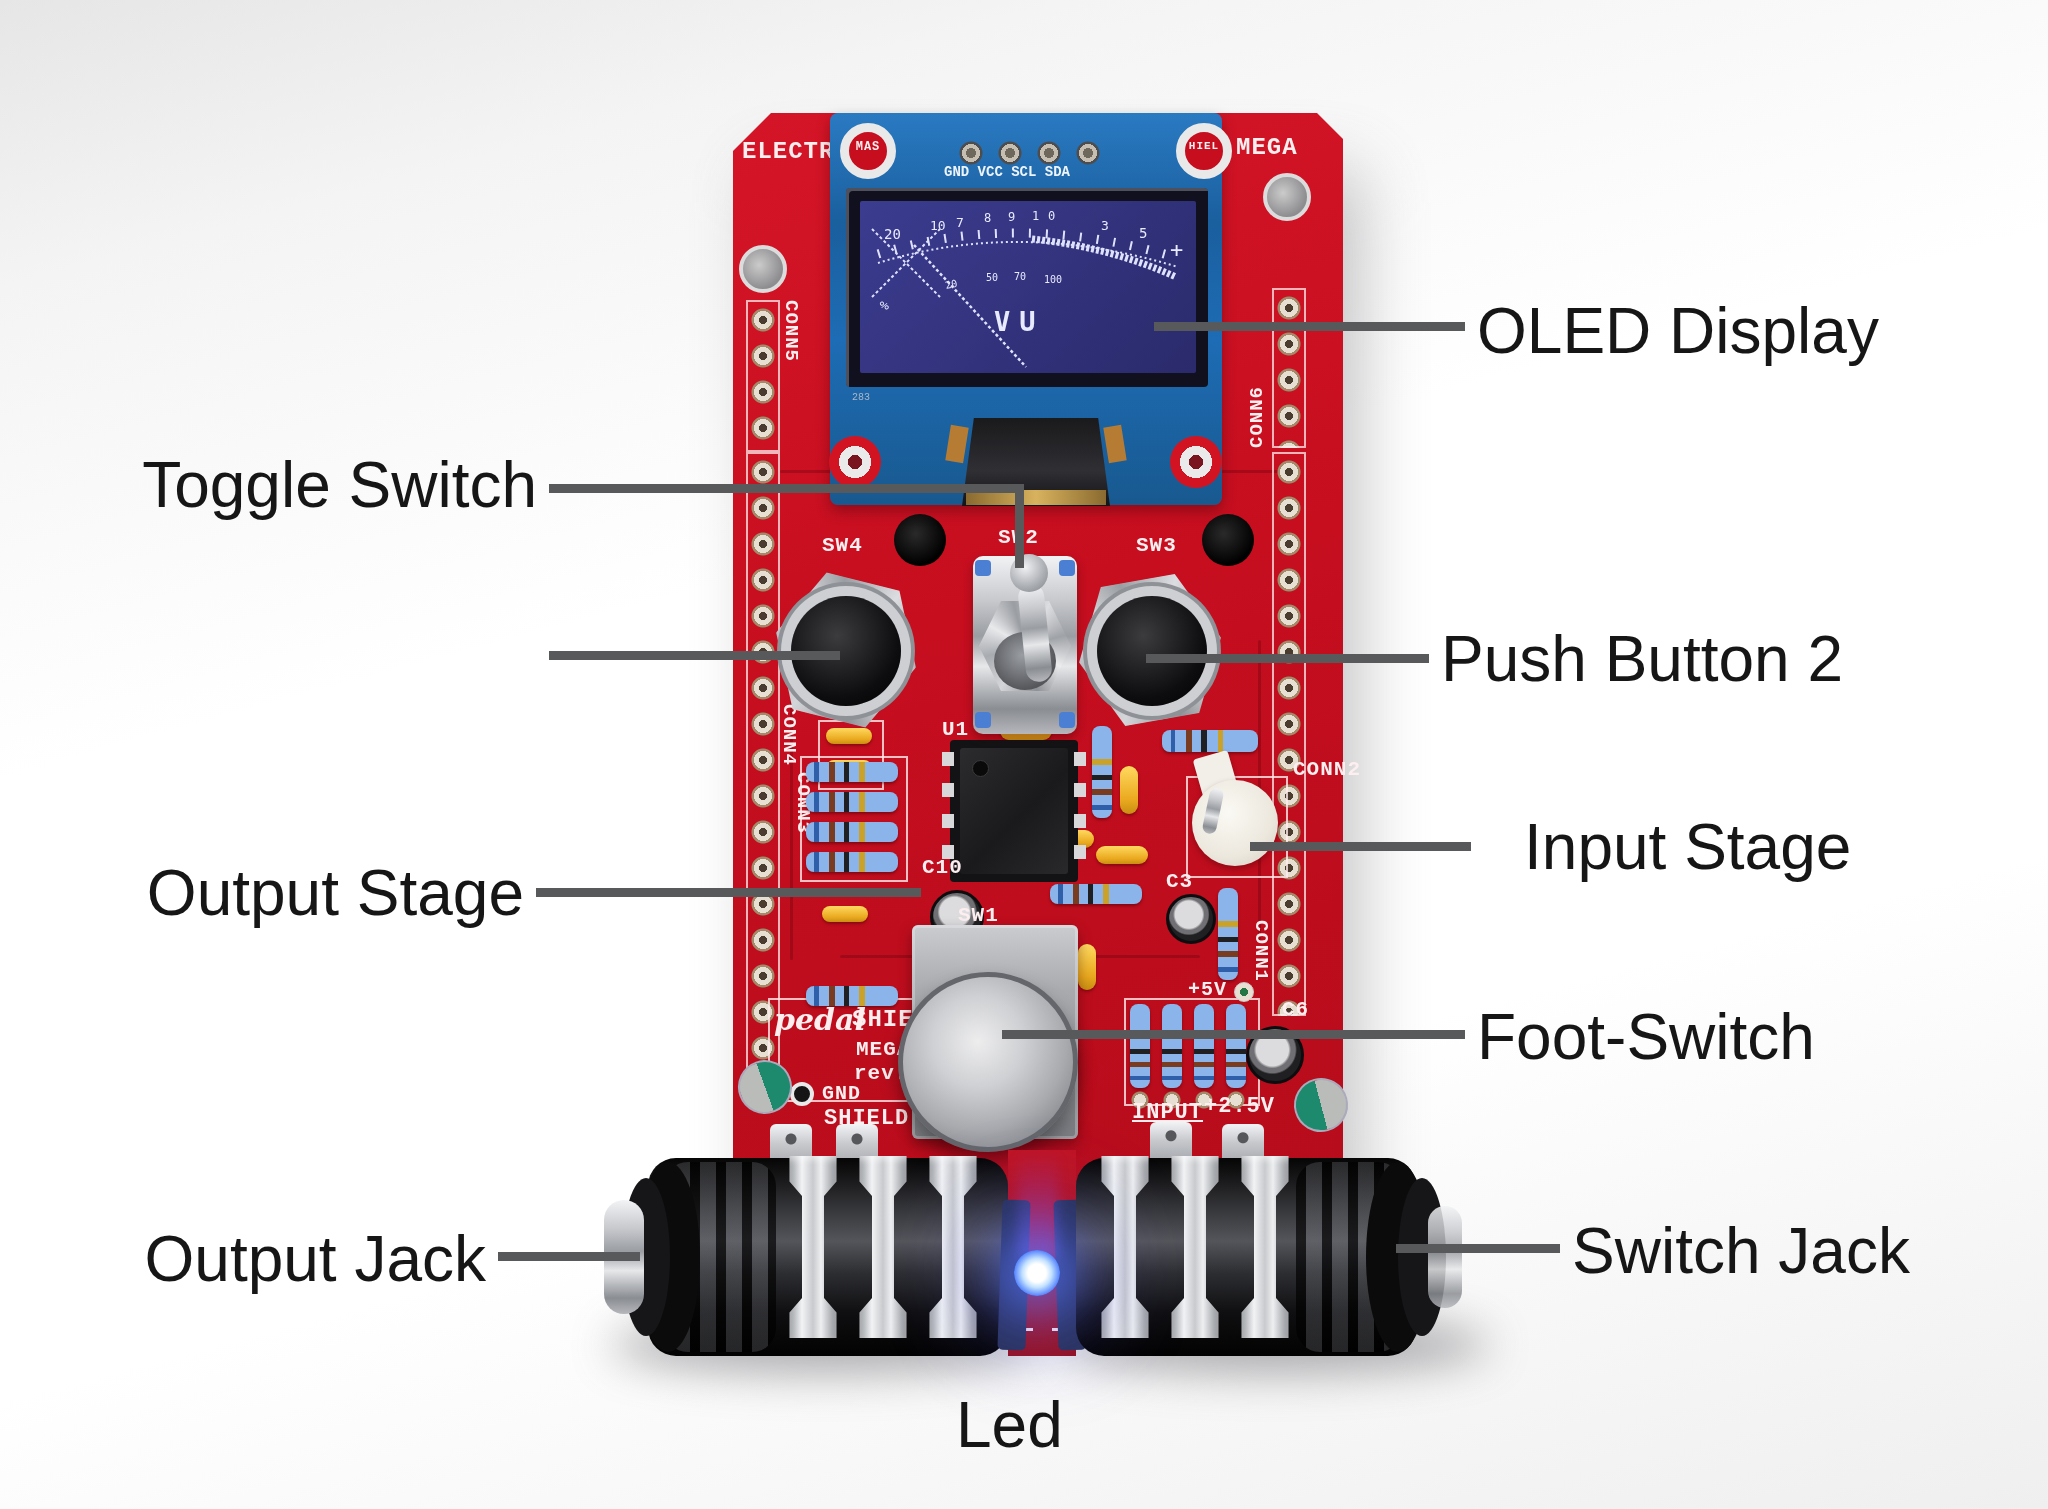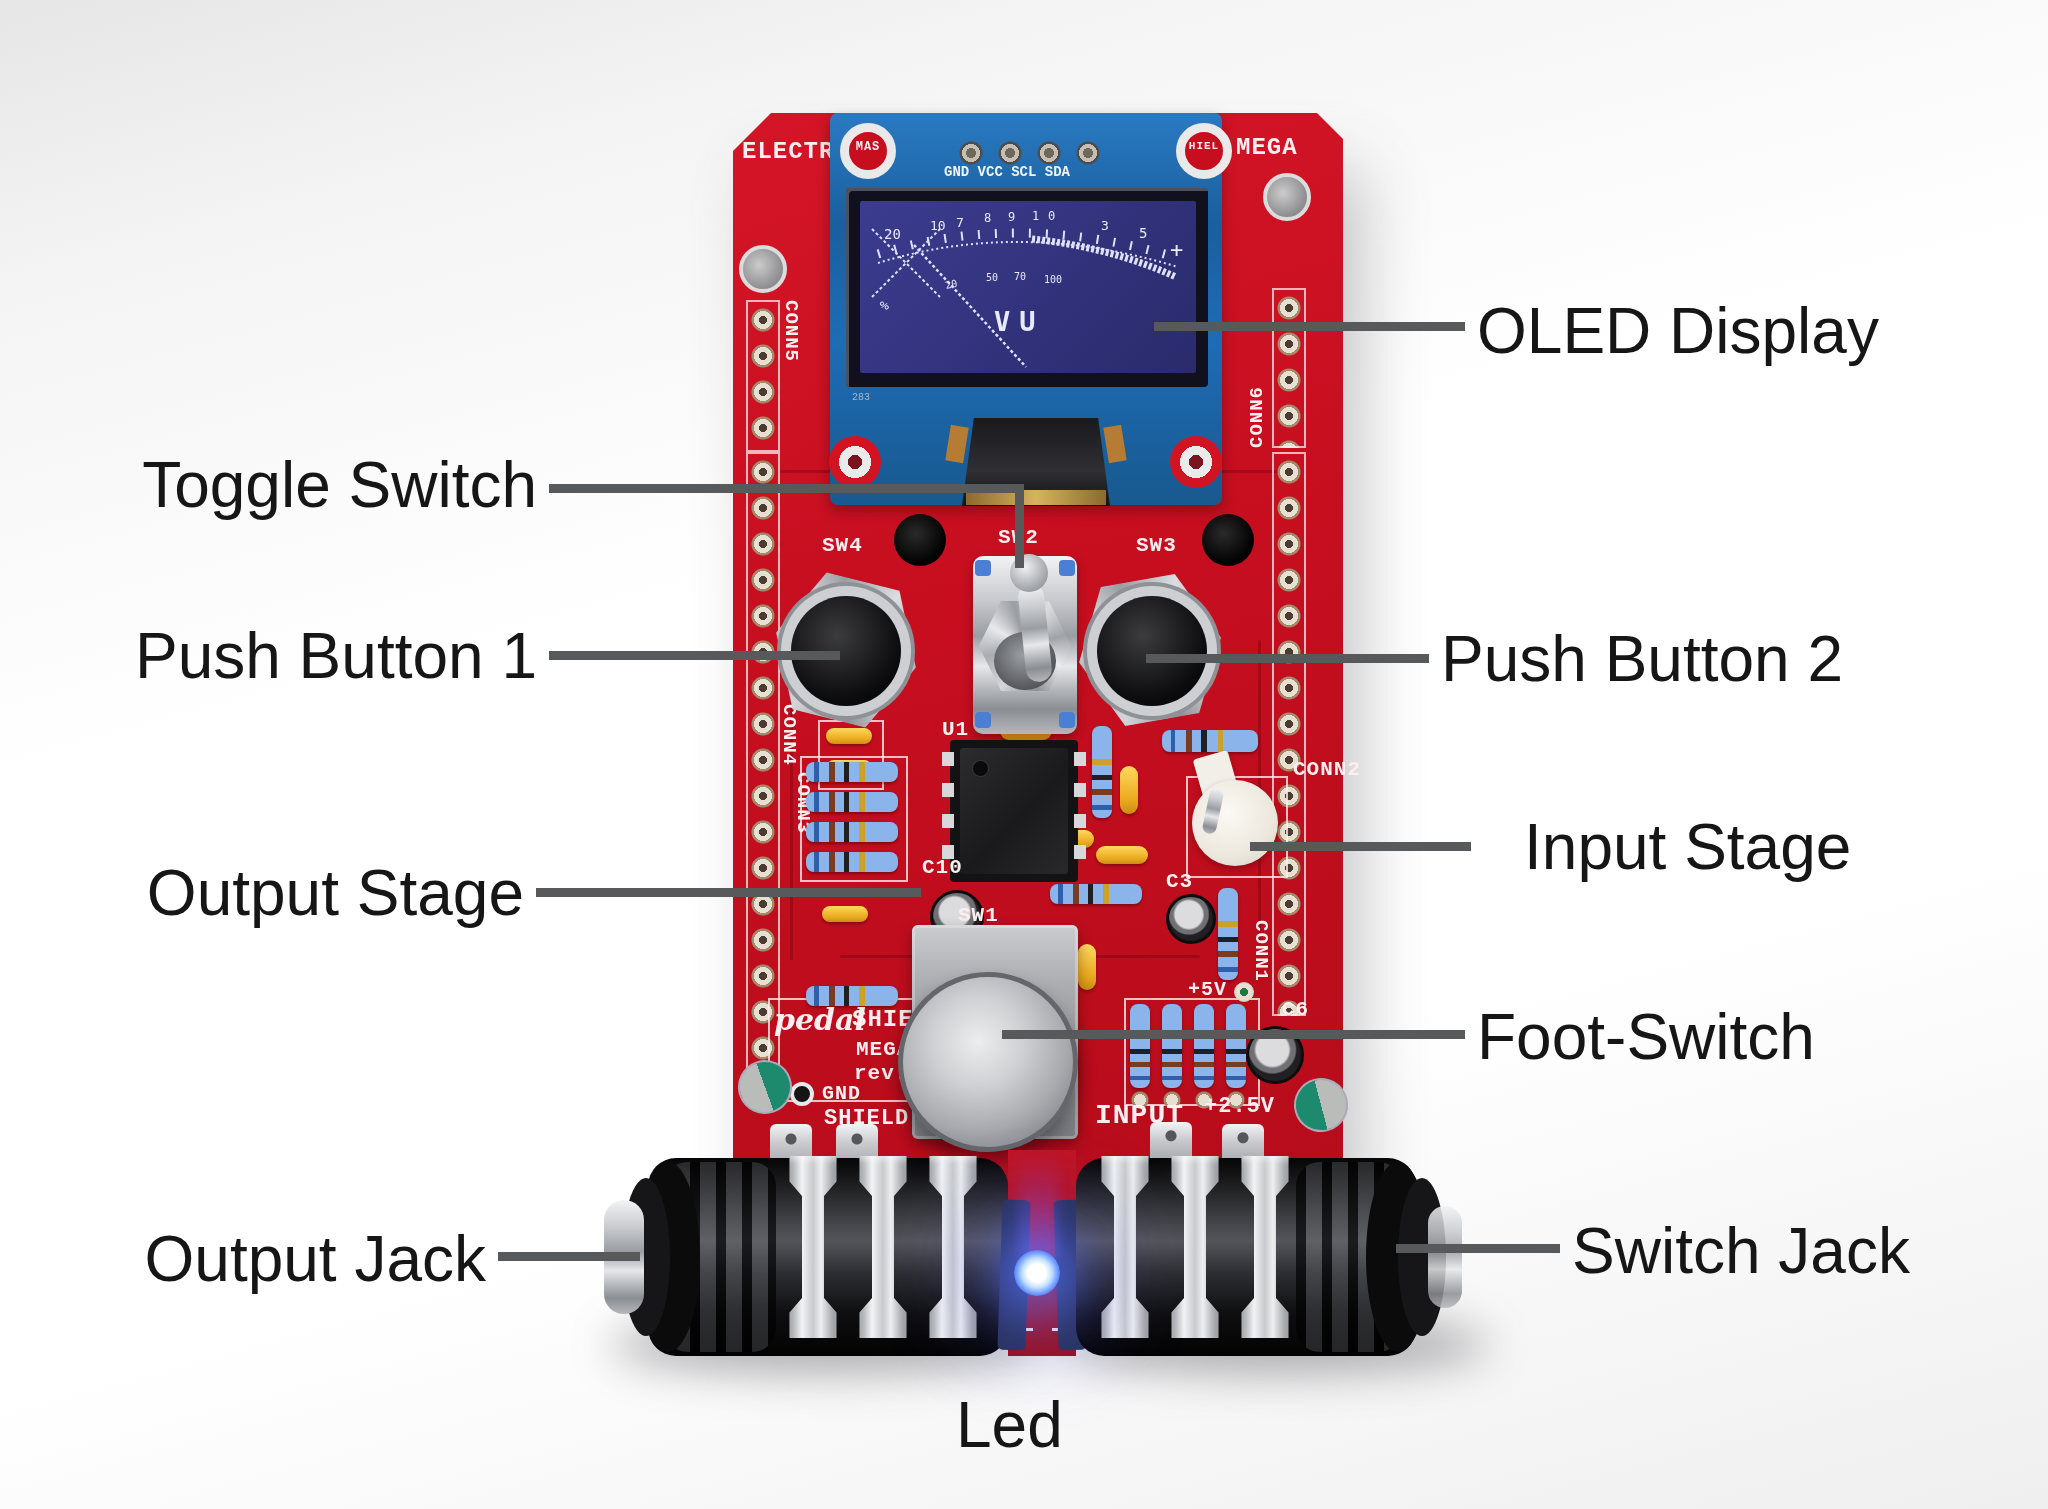--- a/index.html
+++ b/index.html
@@ -202,21 +202,21 @@
   <div class="abs" style="left:774px;top:1002px;font:700 italic 30px 'DejaVu Serif',serif;color:#fdeef0;">pedal</div>
   <div class="silk" style="left:852px;top:1006px;font-size:24px;">SHIELD</div>
   <div class="abs" style="left:856px;top:1038px;width:52px;height:24px;overflow:hidden;">
     <div class="silk" style="left:0;top:0;font-size:21px;">MEGA</div>
   </div>
   <div class="silk" style="left:854px;top:1062px;font-size:21px;">rev.</div>
 
   <div class="abs" style="left:790px;top:1082px;width:24px;height:24px;border-radius:50%;border:4px solid #e9e9e9;background:#151515;box-sizing:border-box;"></div>
   <div class="silk" style="left:822px;top:1082px;font-size:20px;">GND</div>
   <div class="silk" style="left:824px;top:1106px;font-size:22px;">SHIELD</div>
-  <div class="silk" style="left:1095px;top:1100px;font-size:28px;">INPUT</div>
+  <div class="silk" style="left:1132px;top:1100px;font-size:22px;text-decoration:underline;">INPUT</div>
   <div class="silk" style="left:1204px;top:1094px;font-size:22px;">+2.5V</div>
 
   <div class="abs" style="left:738px;top:1060px;width:54px;height:54px;border-radius:50%;background:linear-gradient(90deg,#b9bcb9 50%,#1d8a6e 50%);transform:rotate(-20deg);border:2px solid #aab;box-sizing:border-box;"></div>
   <div class="abs" style="left:1294px;top:1078px;width:54px;height:54px;border-radius:50%;background:linear-gradient(90deg,#1d8a6e 50%,#b9bcb9 50%);transform:rotate(-15deg);border:2px solid #aab;box-sizing:border-box;"></div>
 
   <div class="silk" style="left:958px;top:904px;font-size:21px;">SW1</div>
   <div class="abs" style="left:912px;top:925px;width:166px;height:214px;background:linear-gradient(180deg,#caccd0 0%,#a9abaf 30%,#909296 70%,#7b7d81 100%);border-radius:6px;box-shadow:inset 0 0 0 3px rgba(255,255,255,.25),0 6px 14px rgba(40,0,5,.4);"></div>
   <div class="abs" style="left:898px;top:972px;width:180px;height:180px;border-radius:50%;border:5px solid #64666b;box-sizing:border-box;background:radial-gradient(circle at 44% 38%,#ededee 0%,#cfd0d3 32%,#a8aaae 62%,#808287 86%,#6e7074 100%);box-shadow:0 10px 18px rgba(0,0,0,.35);"></div>
 
   <div class="abs metal-v" style="left:770px;top:1124px;width:42px;height:50px;border-radius:6px;background-image:radial-gradient(circle at 50% 30%,#55575b 0 5px,transparent 6px),linear-gradient(180deg,#f2f3f5,#c7c9cd 40%,#9a9da2);"></div>
@@ -257,21 +257,20 @@
   <div class="cline" style="left:549px;top:651px;width:291px;"></div>
   <div class="cline" style="left:1146px;top:654px;width:283px;"></div>
   <div class="cline" style="left:536px;top:888px;width:385px;"></div>
   <div class="cline" style="left:1250px;top:842px;width:221px;"></div>
   <div class="cline" style="left:1002px;top:1030px;width:463px;"></div>
   <div class="cline" style="left:498px;top:1252px;width:142px;"></div>
   <div class="cline" style="left:1396px;top:1244px;width:164px;"></div>
 
   <div class="lbl" style="left:1477px;top:298px;">OLED Display</div>
   <div class="lbl" style="right:1511px;top:452px;">Toggle Switch</div>
-  <div class="lbl" style="right:1511px;top:623px;">Push Button 1</div>
   <div class="lbl" style="left:1441px;top:626px;">Push Button 2</div>
   <div class="lbl" style="right:1524px;top:860px;">Output Stage</div>
   <div class="lbl" style="left:1524px;top:814px;">Input Stage</div>
   <div class="lbl" style="right:1562px;top:1226px;">Output Jack</div>
   <div class="lbl" style="left:1477px;top:1004px;">Foot-Switch</div>
   <div class="lbl" style="left:1572px;top:1218px;">Switch Jack</div>
   <div class="lbl" style="left:956px;top:1392px;">Led</div>
 
 </div>
 

